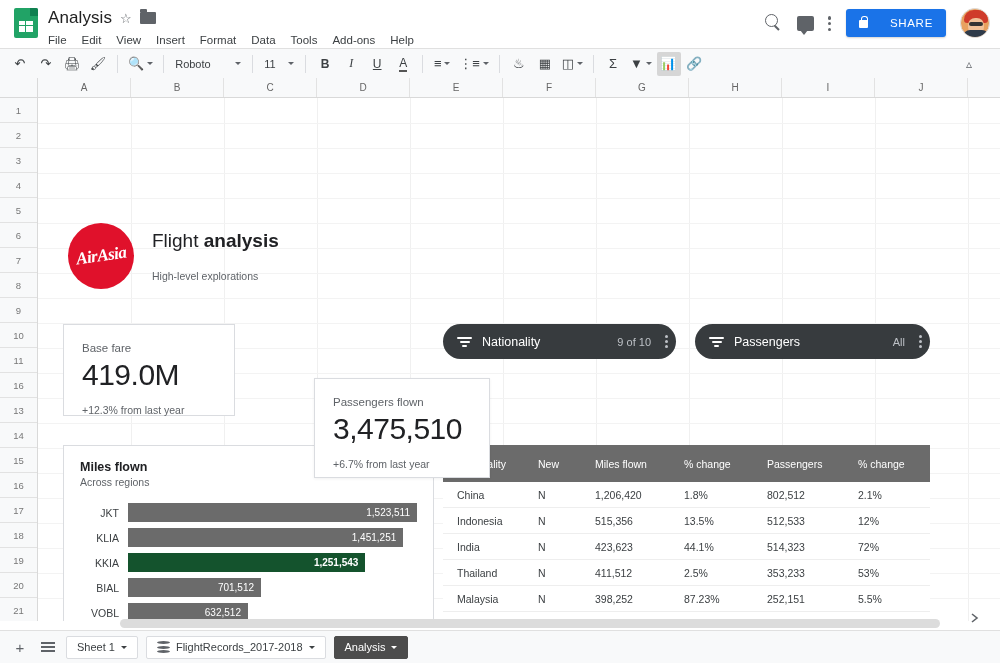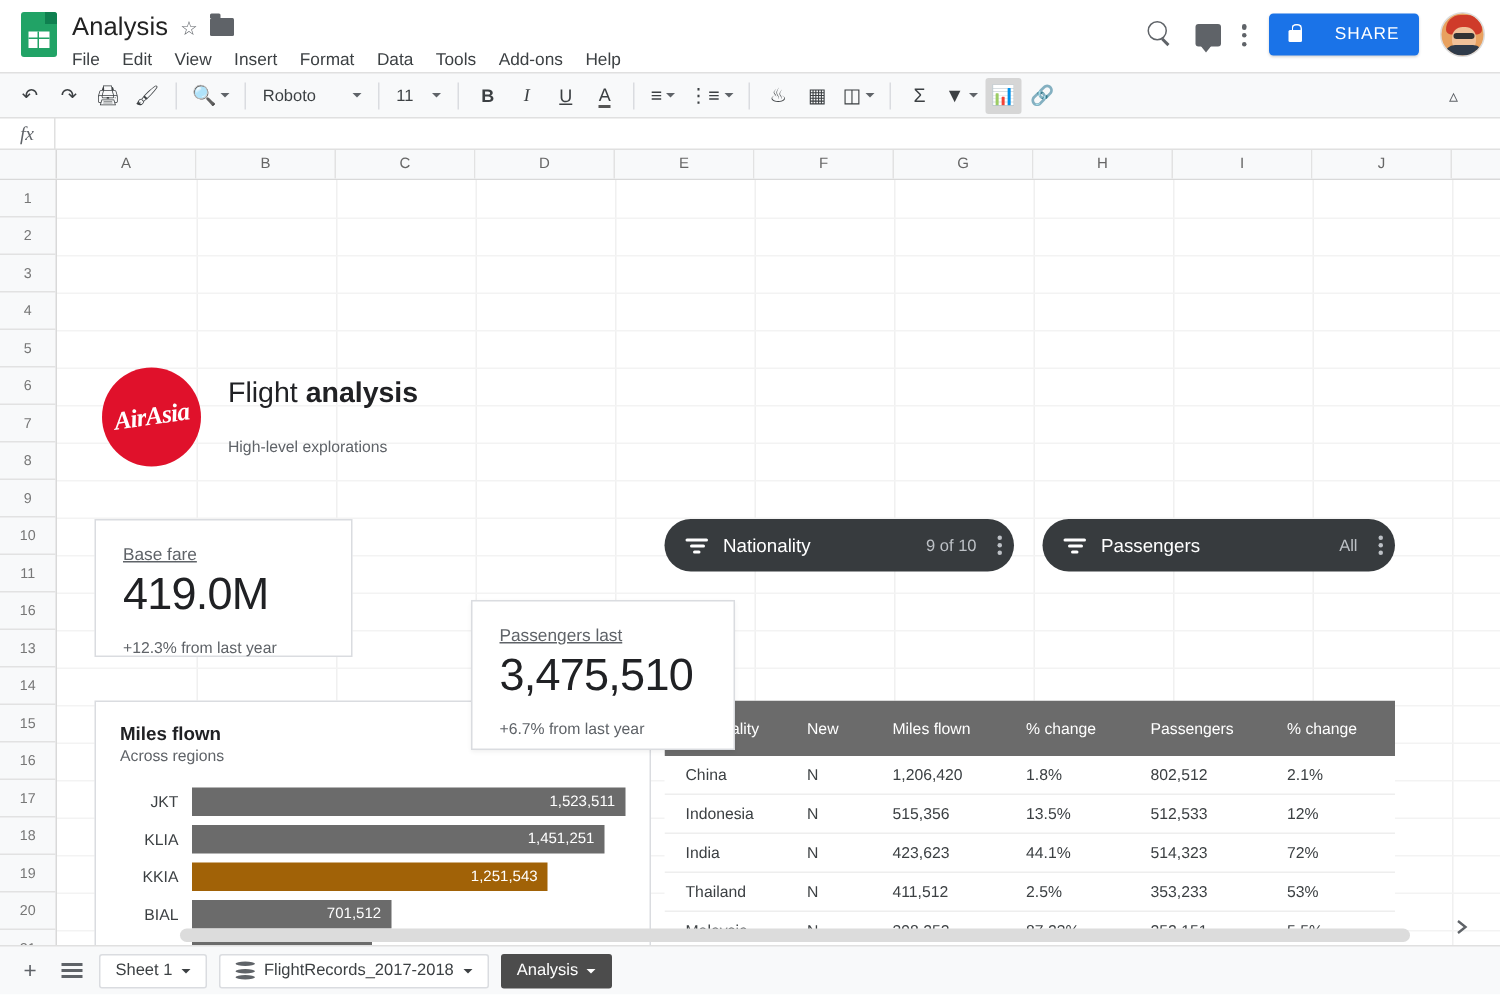--- a/index.html
+++ b/index.html
@@ -94,21 +94,21 @@
   .brand { position:absolute; left:30px; top:125px; display:flex; align-items:center; gap:18px;}
   .logo { width:66px; height:66px; border-radius:50%; background:#e0112b; display:flex; align-items:center; justify-content:center;}
   .logo span { color:#fff; font-family:"Liberation Serif", serif; font-style:italic; font-weight:bold; font-size:17px; transform:rotate(-8deg); letter-spacing:-.5px;}
   .brand-txt h1 { font-size:19px; font-weight:normal; color:#202124;}
   .brand-txt h1 b { font-weight:bold;}
   .brand-txt p { font-size:10.5px; color:#5f6368; margin-top:18px;}
 
   .card {
     position:absolute; background:#fff; border:1px solid #dadce0;
   }
-  .card .lbl { font-size:11.5px; color:#5f6368;text-decoration:underline; }
+  .card .lbl { font-size:11.5px; color:#5f6368; }
   .card .big { font-size:30px; color:#202124; letter-spacing:-.5px; margin-top:4px; font-weight:normal;}
   .card .sub { font-size:10.5px; color:#5f6368; margin-top:12px;}
 
   #card-basefare { left:25px; top:226px; width:172px; height:92px; padding:17px 18px;}
   #card-pax { left:276px; top:280px; width:176px; height:100px; padding:17px 18px; z-index:6; box-shadow:0 1px 3px rgba(0,0,0,.06);}
 
   .chip {
     position:absolute; height:35px; background:#373b3e; border-radius:18px;
     display:flex; align-items:center; padding:0 8px 0 14px; color:#fff; gap:10px;
   }
@@ -277,25 +277,20 @@
         <i class="caret"></i>
       </div>
     <div class="tb active">
         <span class="tbtxt">📊</span>
       </div>
     <div class="tb tbtxt">🔗</div>
     <div class="formula-gap"></div>
     <div class="collapse">▵</div>
   </div>
 
-  <div class="formulabar">
-    <div class="fx">fx</div>
-    <div class="fdiv"></div>
-    <div style="flex:1"></div>
-  </div>
 
   <div class="gridwrap">
     <div class="colhead">
       <div class="corner"></div>
       <div id="colcells" style="display:flex;flex:1">
           <div class="colcell" style="width: 93px;">A</div>
           <div class="colcell" style="width: 93px;">B</div>
           <div class="colcell" style="width: 93px;">C</div>
           <div class="colcell" style="width: 93px;">D</div>
           <div class="colcell" style="width: 93px;">E</div>
@@ -374,21 +369,21 @@
         </div>
       </div>
 
       <div class="card" id="card-basefare">
         <div class="lbl">Base fare</div>
         <div class="big">419.0M</div>
         <div class="sub">+12.3% from last year</div>
       </div>
 
       <div class="card" id="card-pax">
-        <div class="lbl">Passengers last</div>
+        <div class="lbl">Passengers flown</div>
         <div class="big">3,475,510</div>
         <div class="sub">+6.7% from last year</div>
       </div>
 
       <div class="chip" id="chip-nationality">
         <div class="filter-ic">
             <i></i>
             <i></i>
             <i></i>
           </div>
@@ -432,21 +427,21 @@
               <div class="barlabel">KLIA</div>
               <div class="bartrack">
                 <div class="bar" style="width: 95.257%; background: rgb(107, 107, 107);">
                   <span>1,451,251</span>
                 </div>
               </div>
             </div>
             <div class="barrow">
               <div class="barlabel">KKIA</div>
               <div class="bartrack">
-                <div class="bar" style="width: 82.1486%; background: #a16207;">
+                <div class="bar" style="width: 82.1486%; background: #14532d; font-weight: bold;">
                   <span>1,251,543</span>
                 </div>
               </div>
             </div>
             <div class="barrow">
               <div class="barlabel">BIAL</div>
               <div class="bartrack">
                 <div class="bar" style="width: 46.0457%; background: rgb(107, 107, 107);">
                   <span>701,512</span>
                 </div>

